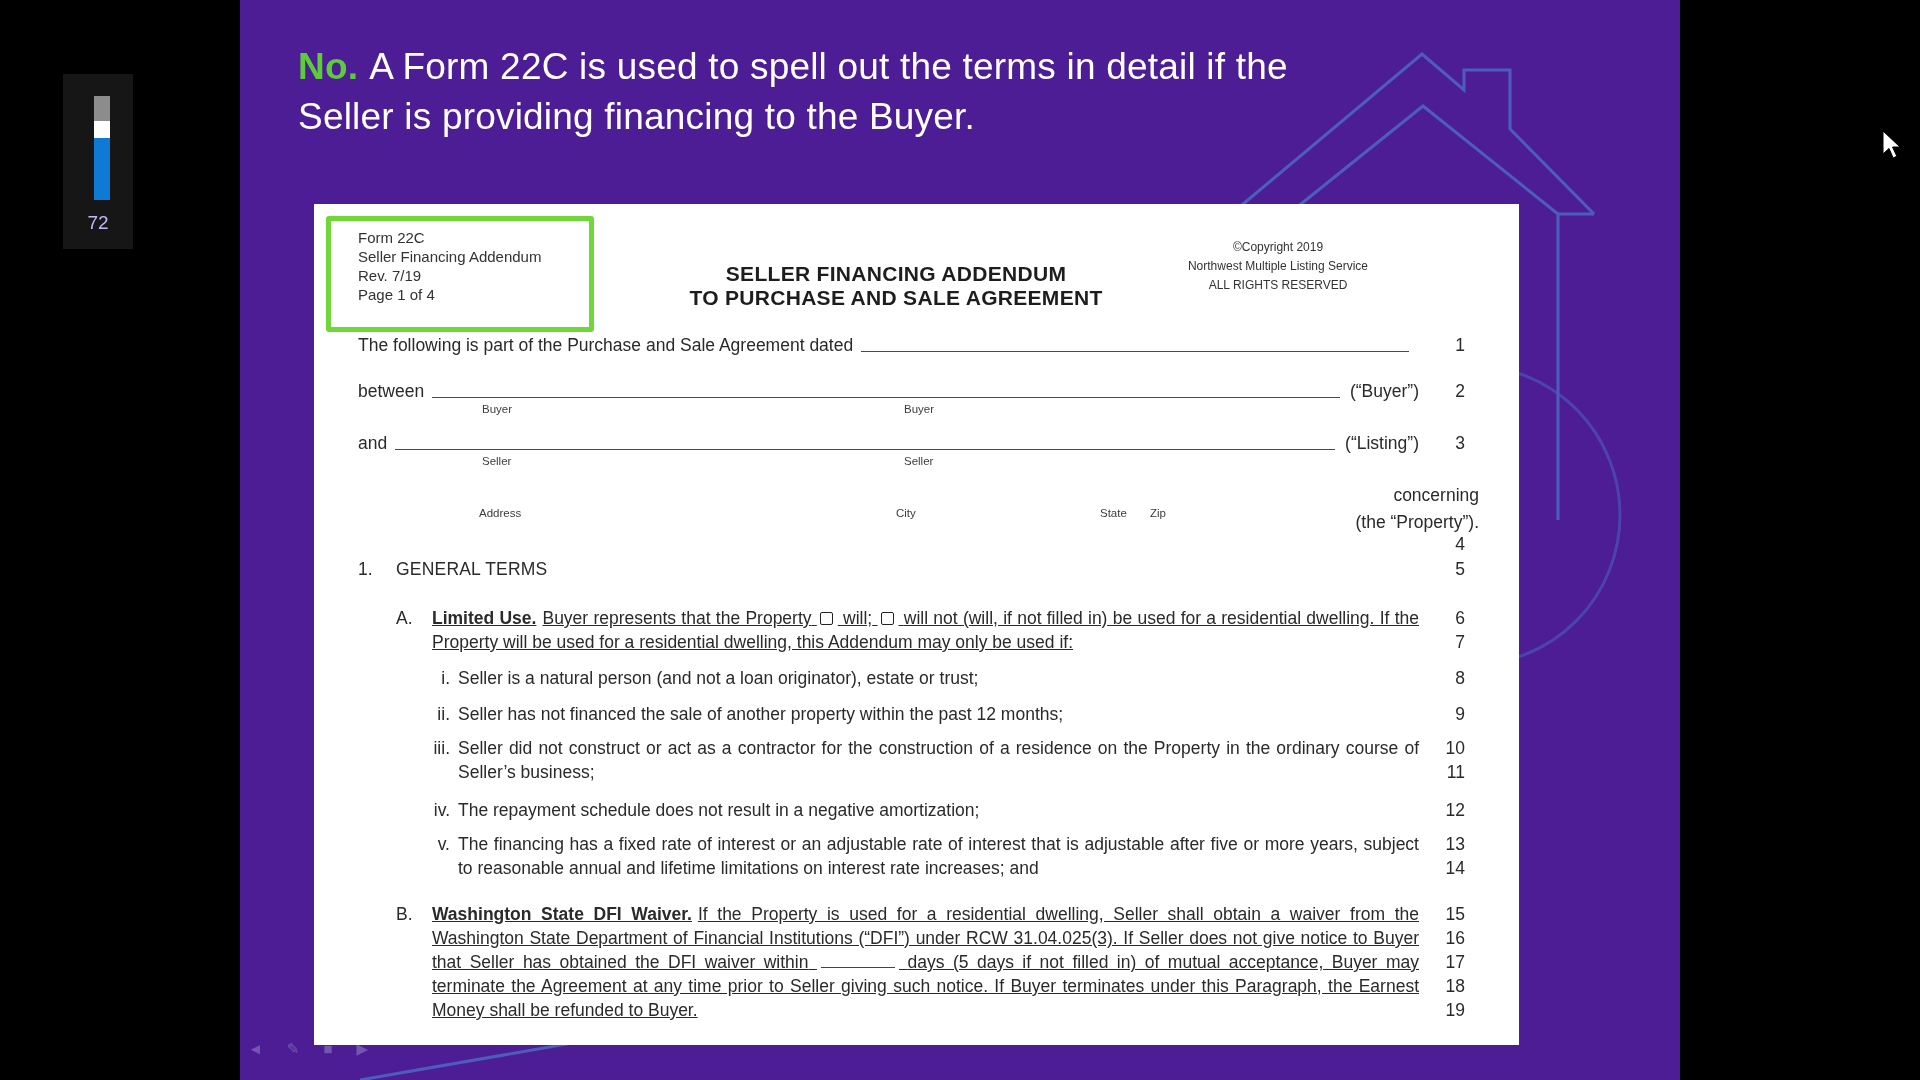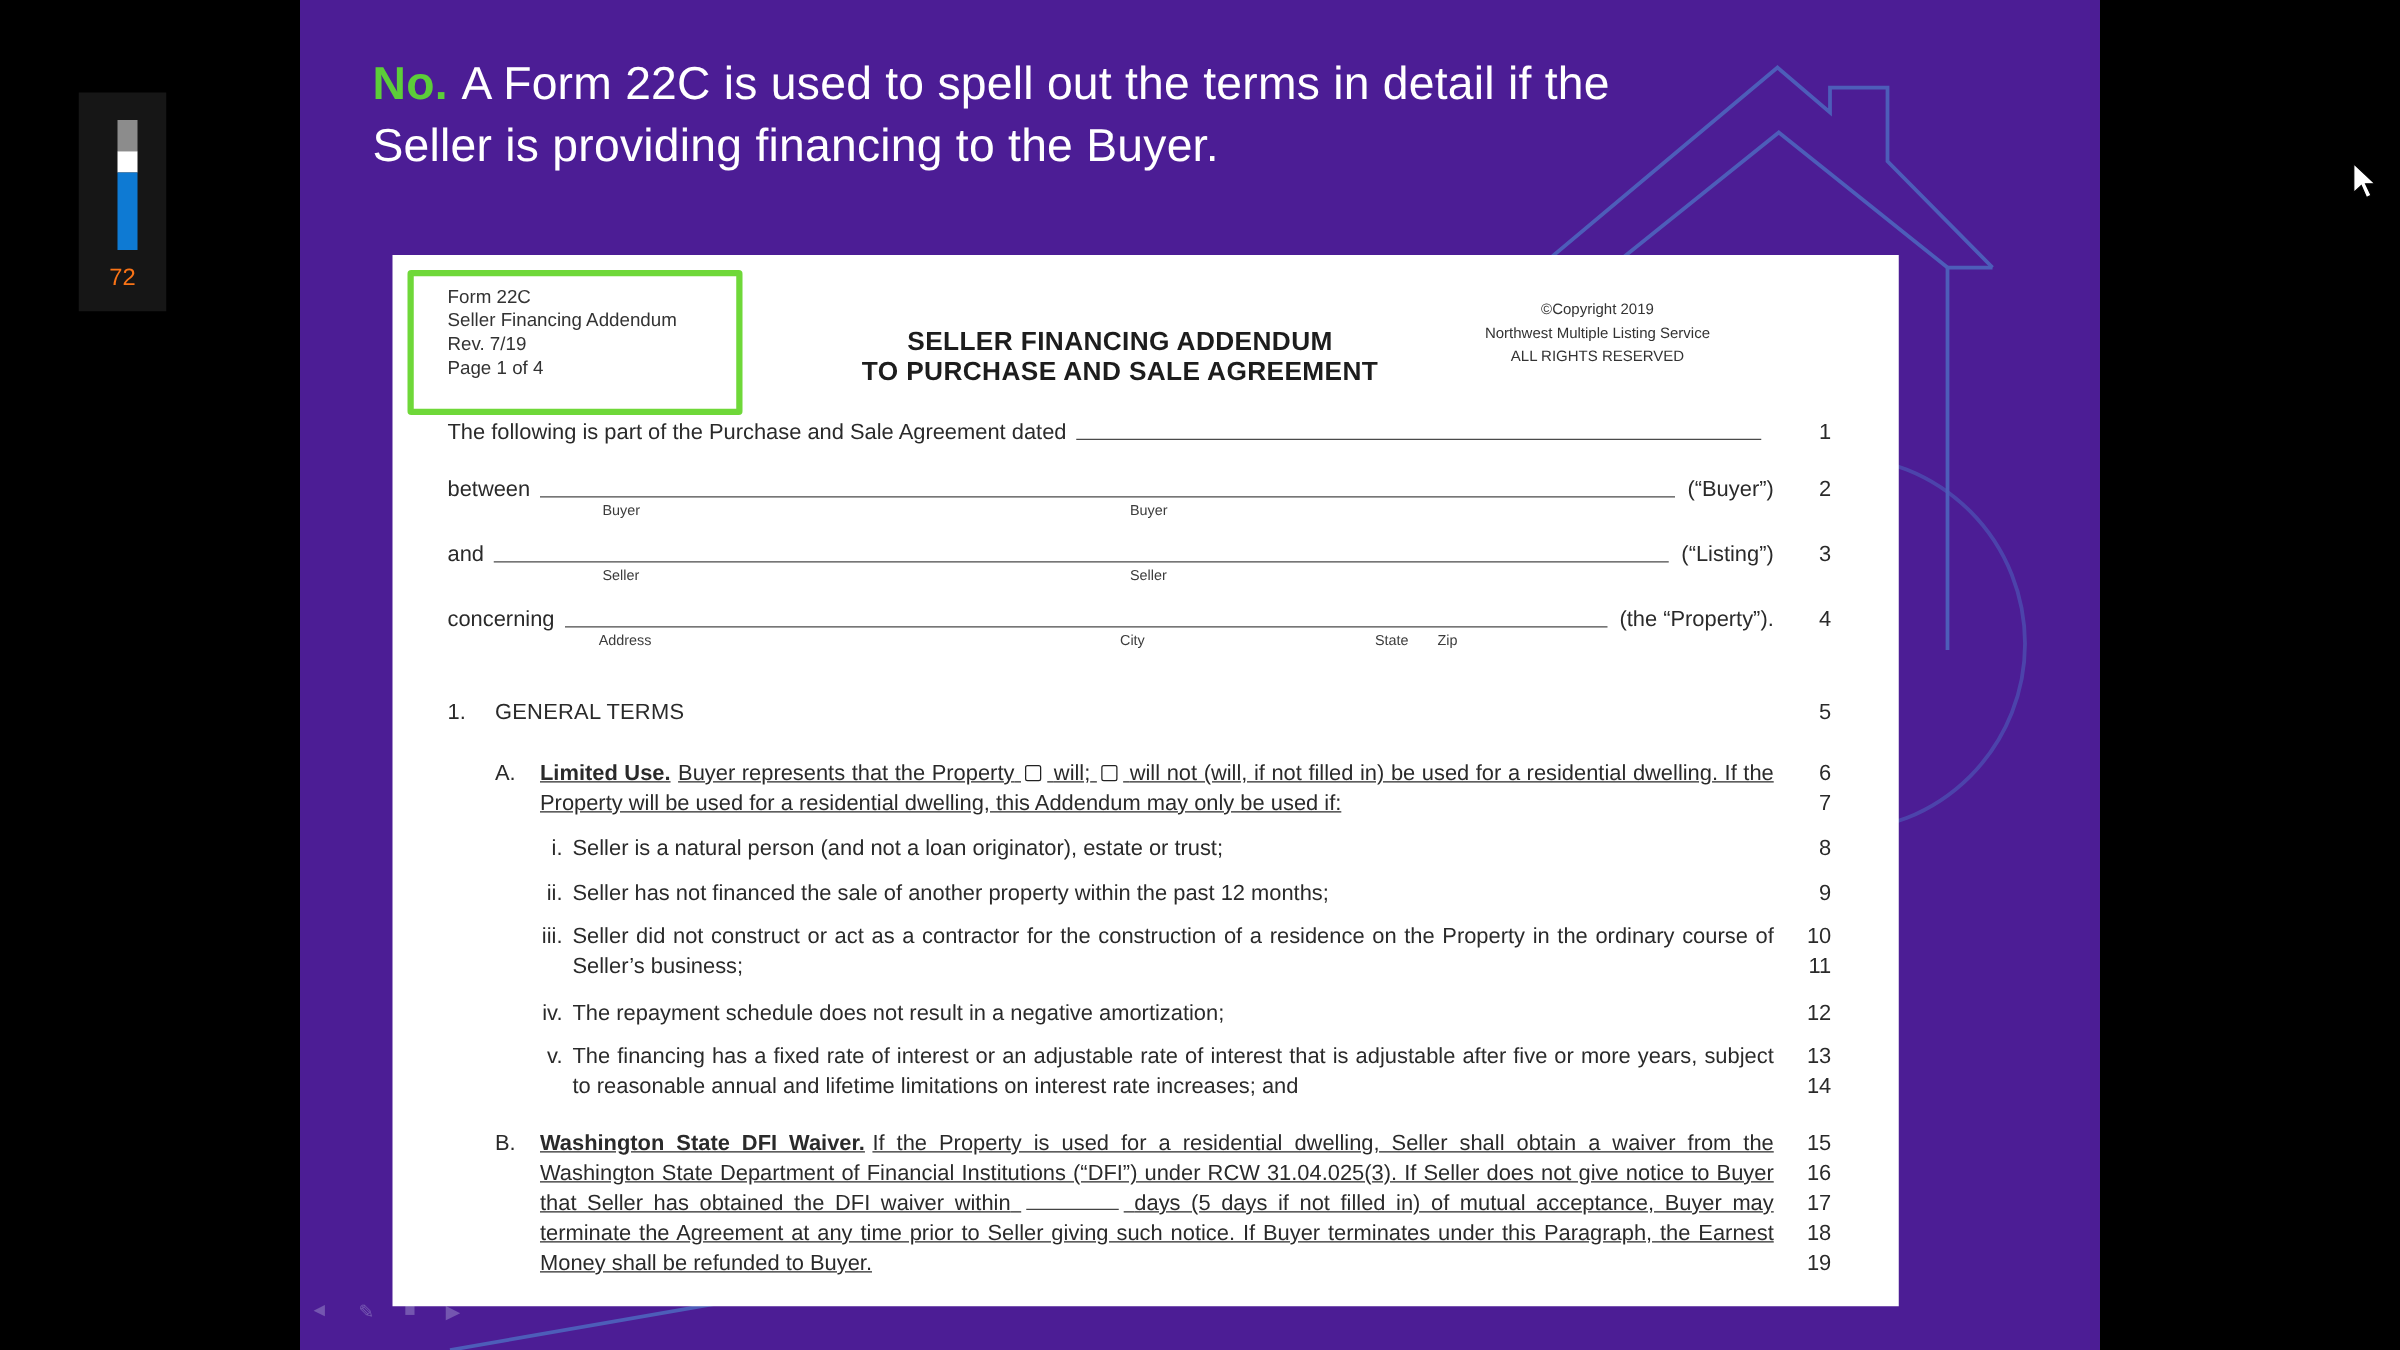--- a/index.html
+++ b/index.html
@@ -60,21 +60,21 @@
            border-bottom:1.9px solid #444; margin:0 4px; }
 
   
   .navpanel { position:absolute; left:63px; top:74px; width:70px; height:175px;
               background:#161616; }
   .scrollbar { position:absolute; left:31px; top:22px; width:16px; height:104px; }
   .seg-top { width:16px; height:25px; background:#8c8c8c; }
   .seg-mid { width:16px; height:17px; background:#ffffff; }
   .seg-thumb { width:16px; height:62px; background:#0E7AD3; }
   .navnum { position:absolute; left:0; top:138px; width:70px; text-align:center;
-            color:#f97316; font-size:19px; }
+            color:#c4b5fd; font-size:19px; }
 
   
   .cursor { position:absolute; left:1882px; top:130px; }
 </style>
 </head>
 <body>
 
 <div class="stage">
 
   <div class="slide">
@@ -130,21 +130,21 @@
 
       <div class="row" style="top:228px;">
         <span>and</span>
         <span class="uline"></span>
         <span>(“Listing”)</span>
         <span class="num">3</span>
       </div>
       <span class="sub" style="left:168px; top:251px;">Seller</span>
       <span class="sub" style="left:590px; top:251px;">Seller</span>
 
-      <div class="row" style="top:280px;">
+      <div class="row" style="top:280px;flex-direction:column;">
         <span>concerning</span>
         <span class="uline"></span>
         <span>(the “Property”).</span>
         <span class="num">4</span>
       </div>
       <span class="sub" style="left:165px; top:303px;">Address</span>
       <span class="sub" style="left:582px; top:303px;">City</span>
       <span class="sub" style="left:786px; top:303px;">State</span>
       <span class="sub" style="left:836px; top:303px;">Zip</span>
 

